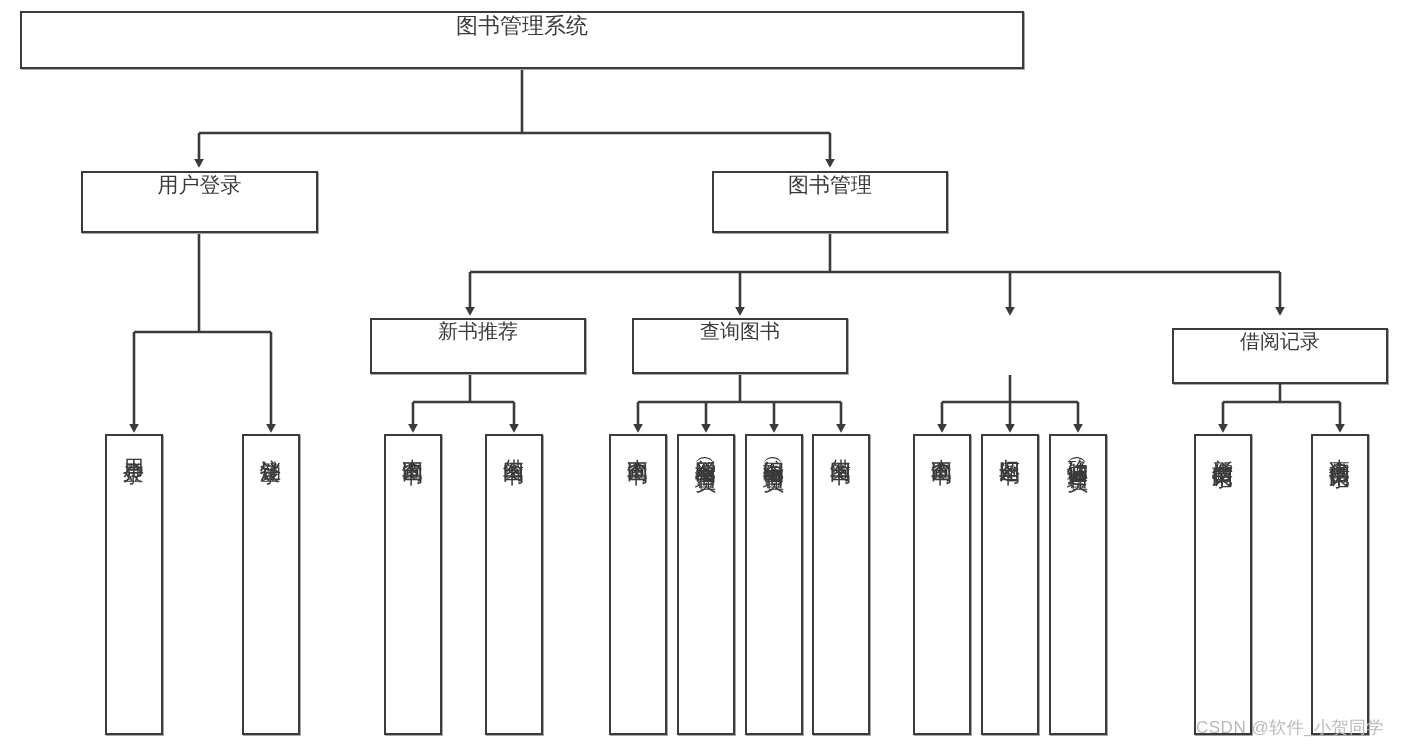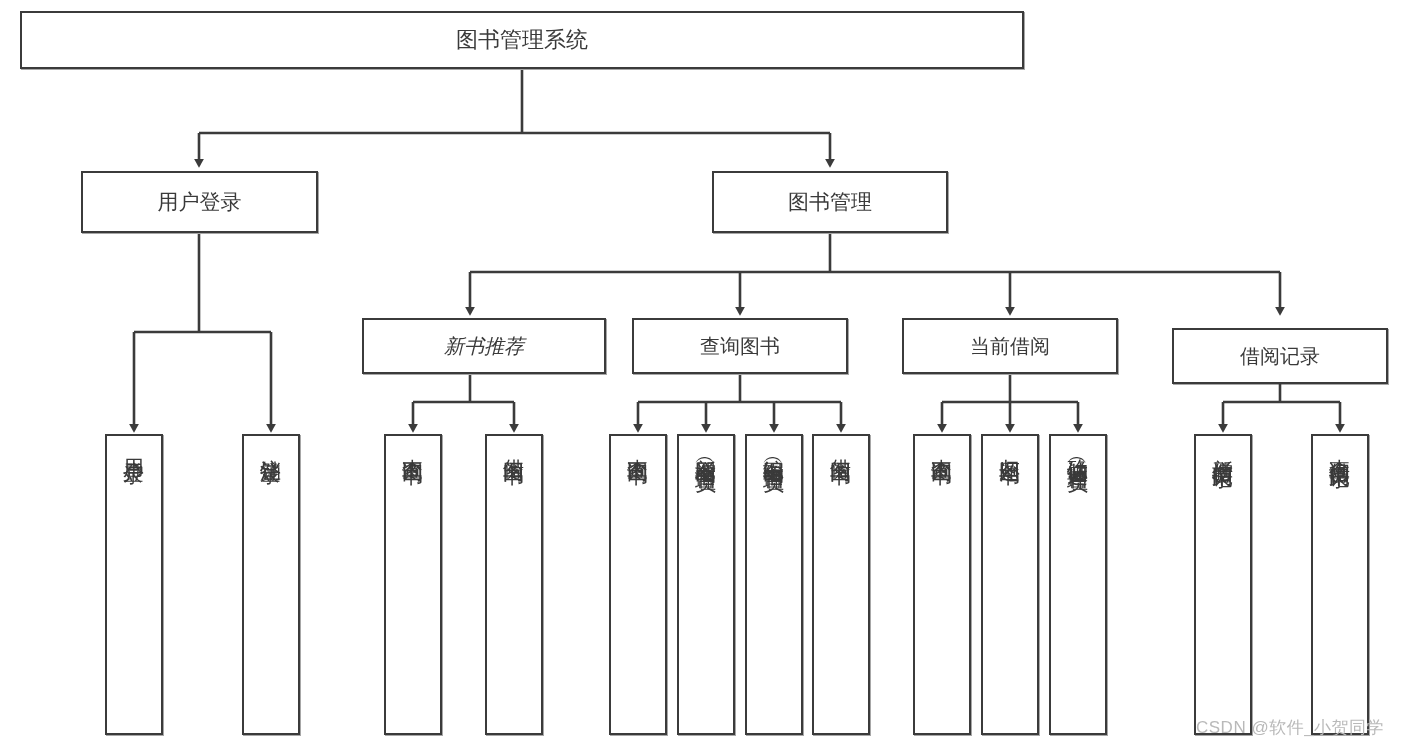--- a/index.html
+++ b/index.html
@@ -26,21 +26,21 @@
     width: 1405px;
     height: 747px;
   }
   .node-box {
     position: absolute;
     box-sizing: border-box;
     background: #ffffff;
     border: 2px solid #3b3b3b;
     box-shadow: 1px 1px 0 rgba(60,60,60,0.45);
     display: flex;
-    align-items: center;
+    align-items: flex-start;
     justify-content: center;
     overflow: hidden;
   }
   .node-label {
     color: #3a3a3a;
     font-family: "Liberation Sans", sans-serif;
     line-height: 1.15;
     text-align: center;
     white-space: pre;
   }
@@ -127,28 +127,25 @@
     <span class="node-label">图书管理系统</span>
   </div>
 
   <div class="node-box node-l2" style="left:81px; top:171px; width:237px; height:62px;">
     <span class="node-label">用户登录</span>
   </div>
   <div class="node-box node-l2" style="left:712px; top:171px; width:236px; height:62px;">
     <span class="node-label">图书管理</span>
   </div>
 
-  <div class="node-box node-l3" style="left:362px; top:318px; width:244px; height:56px;font-style:italic;">
+  <div class="node-box node-l3" style="left:370px; top:318px; width:216px; height:56px;">
     <span class="node-label">新书推荐</span>
   </div>
   <div class="node-box node-l3" style="left:632px; top:318px; width:216px; height:56px;">
     <span class="node-label">查询图书</span>
-  </div>
-  <div class="node-box node-l3" style="left:902px; top:318px; width:216px; height:56px;">
-    <span class="node-label">当前借阅</span>
   </div>
   <div class="node-box node-l3" style="left:1172px; top:328px; width:216px; height:56px;">
     <span class="node-label">借阅记录</span>
   </div>
 
   <div class="node-box node-leaf" style="left:105px; top:434px; width:58px; height:301px;">
     <span class="node-label">用户登录</span>
   </div>
   <div class="node-box node-leaf" style="left:242px; top:434px; width:58px; height:301px;">
     <span class="node-label">注销登录</span>

